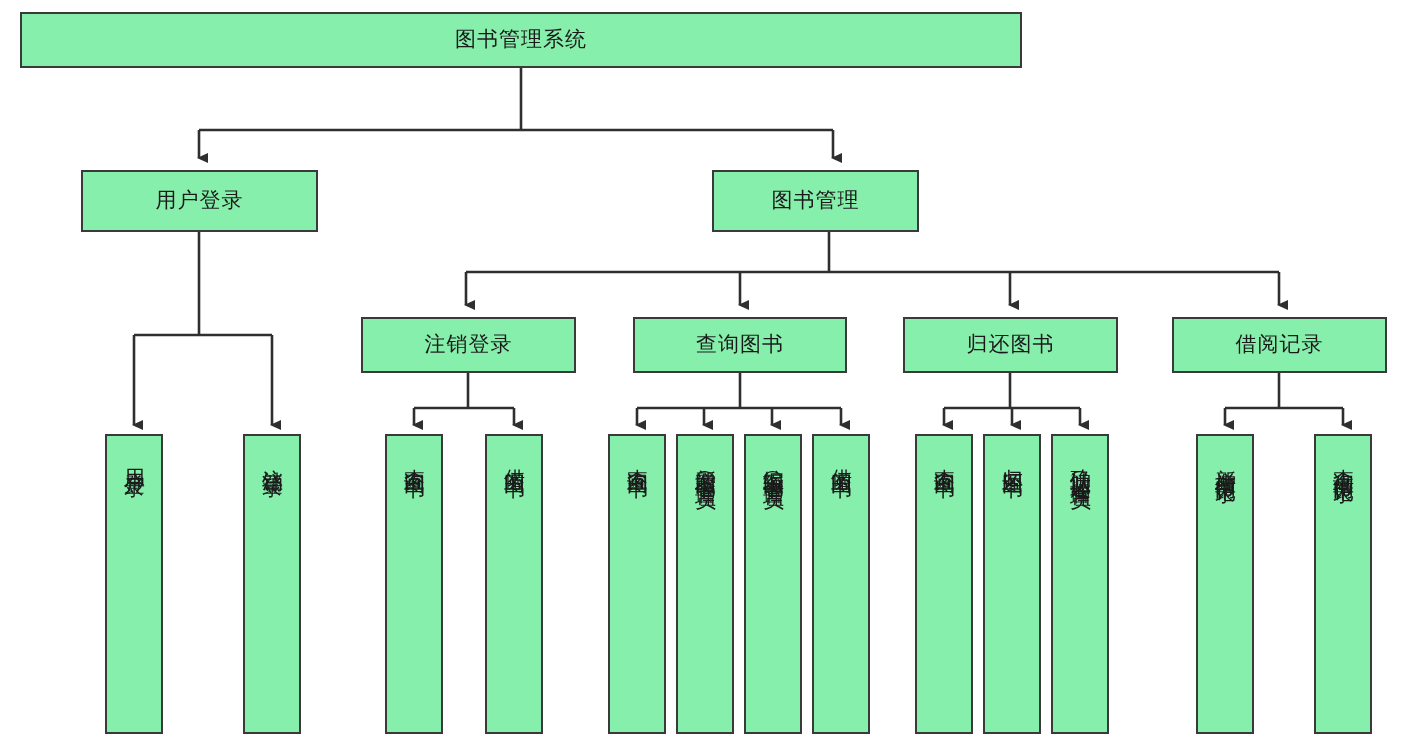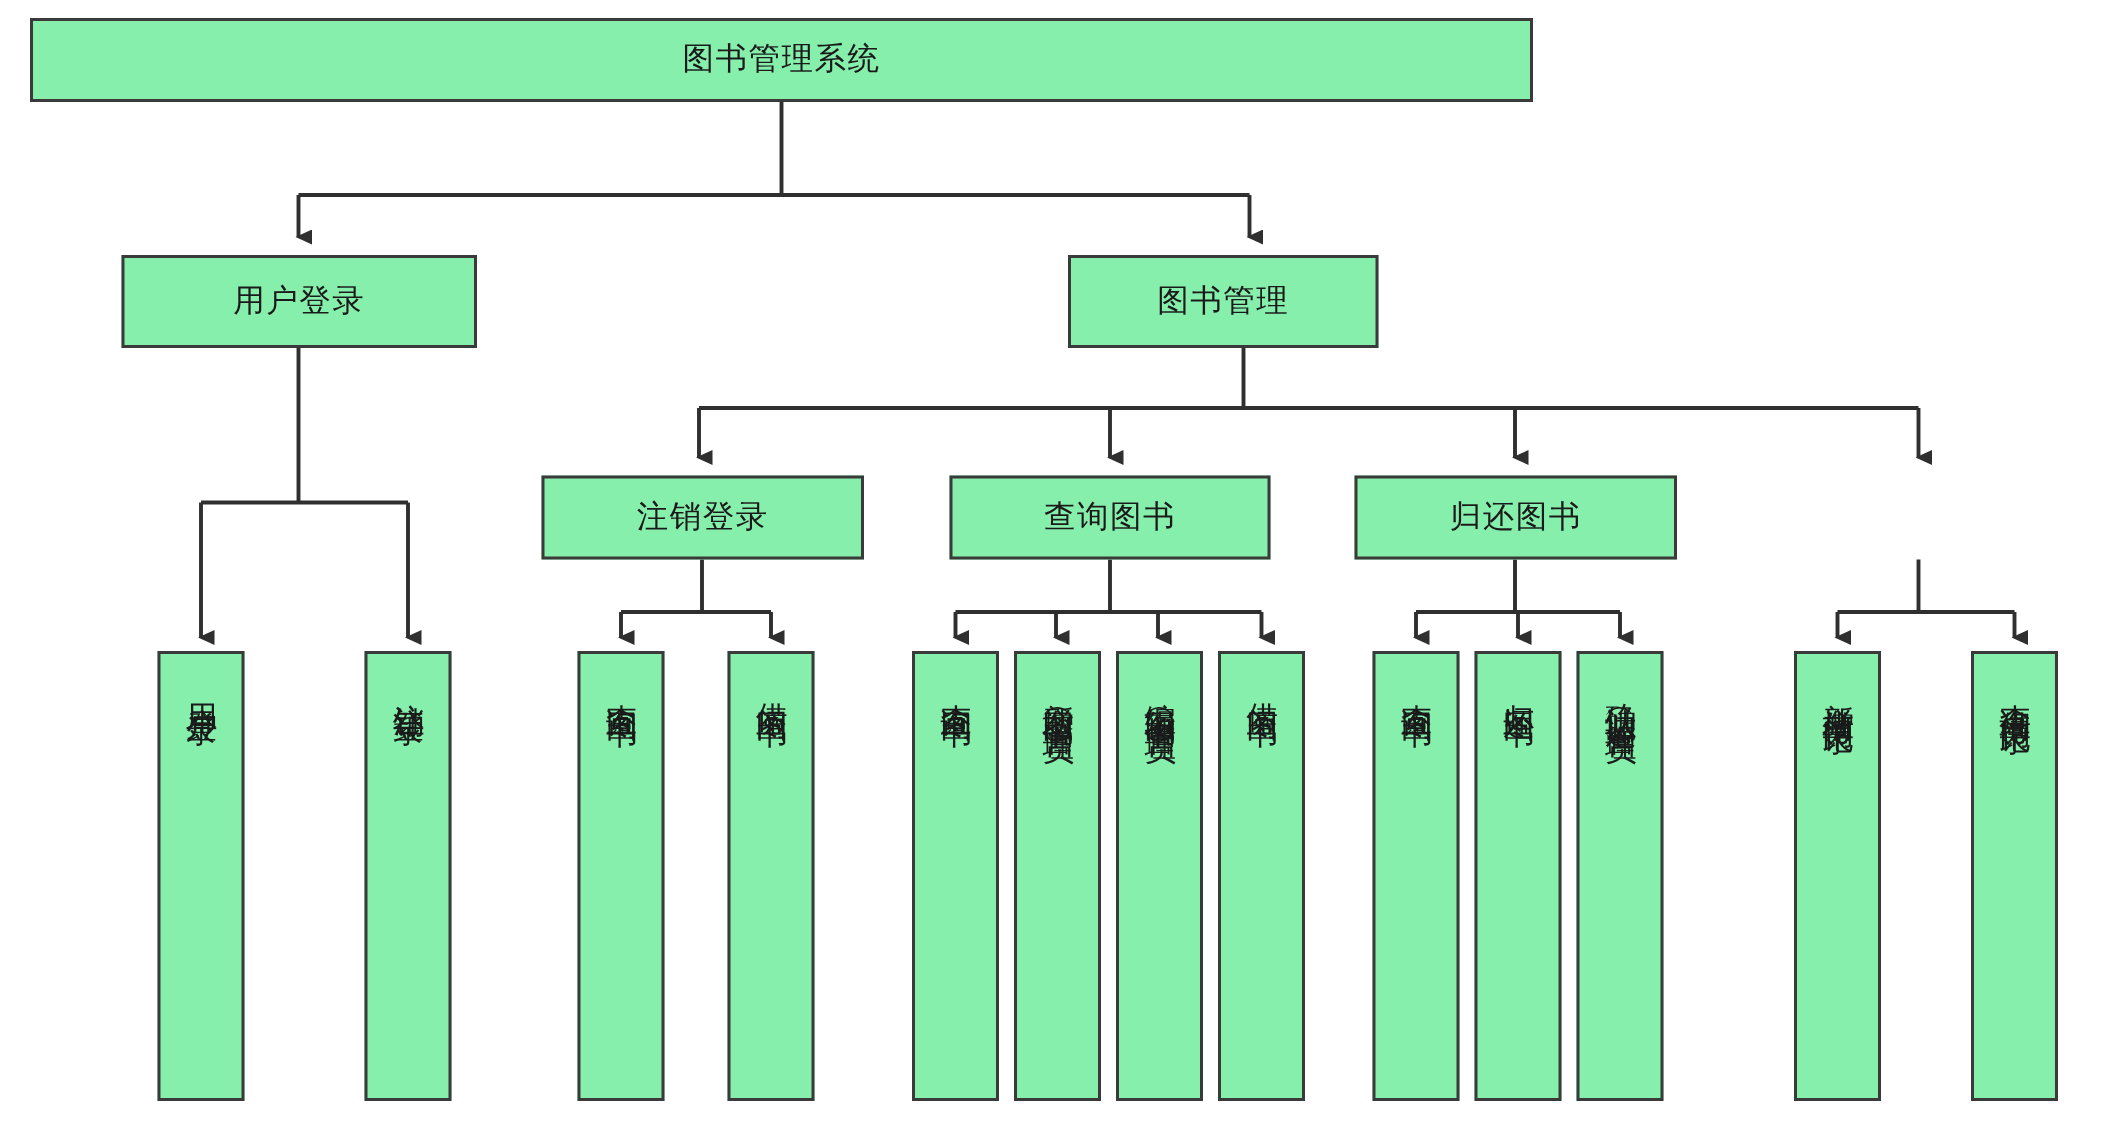--- a/index.html
+++ b/index.html
@@ -132,20 +132,23 @@
   </div>
 
   <div class="node" style="left:633px;top:317px;width:214px;height:56px;">
     <span class="label">查询图书</span>
   </div>
 
   <div class="node" style="left:903px;top:317px;width:215px;height:56px;">
     <span class="label">归还图书</span>
   </div>
 
+  <div class="node" style="left:1172px;top:317px;width:215px;height:56px;">
+    <span class="label">借阅记录</span>
+  </div>
 
   <div class="node leaf" style="left:105px;top:434px;width:58px;height:300px;">
     <span class="label">用户登录</span>
   </div>
 
   <div class="node leaf" style="left:243px;top:434px;width:58px;height:300px;">
     <span class="label">注销登录</span>
   </div>
 
   <div class="node leaf" style="left:385px;top:434px;width:58px;height:300px;">

